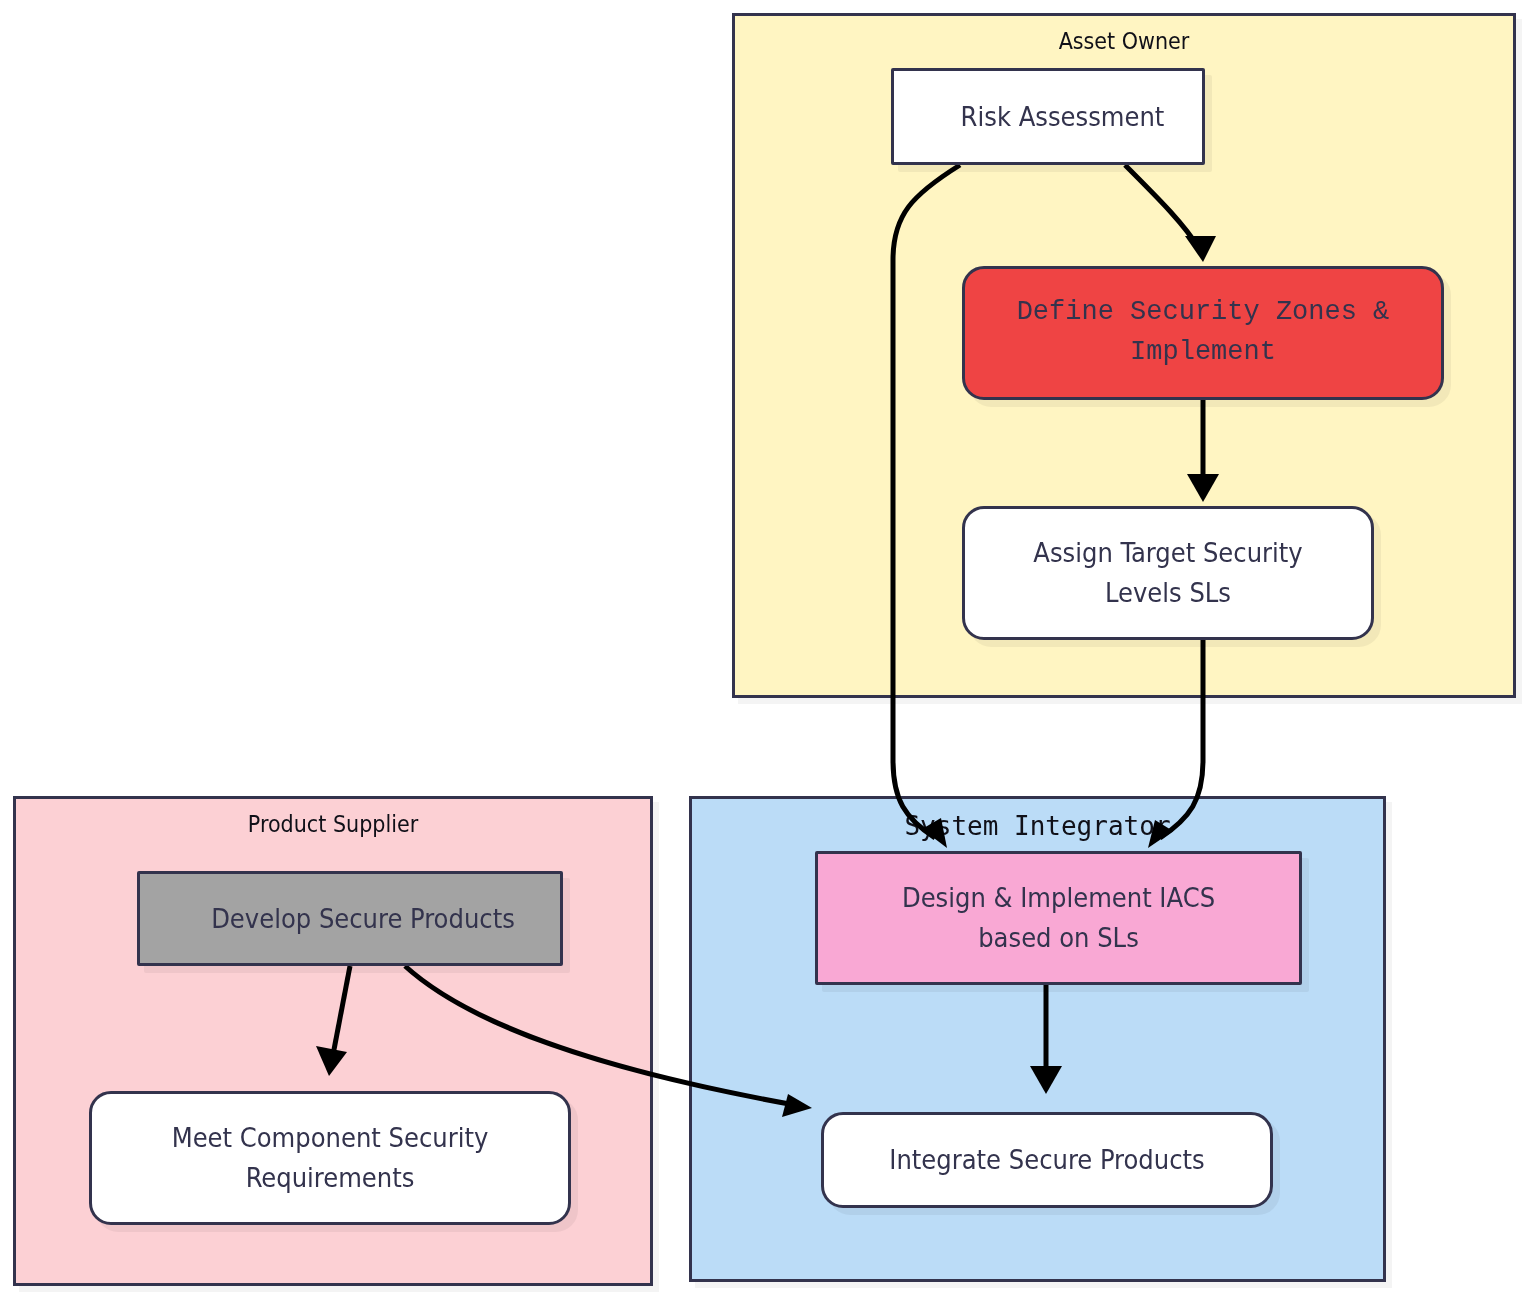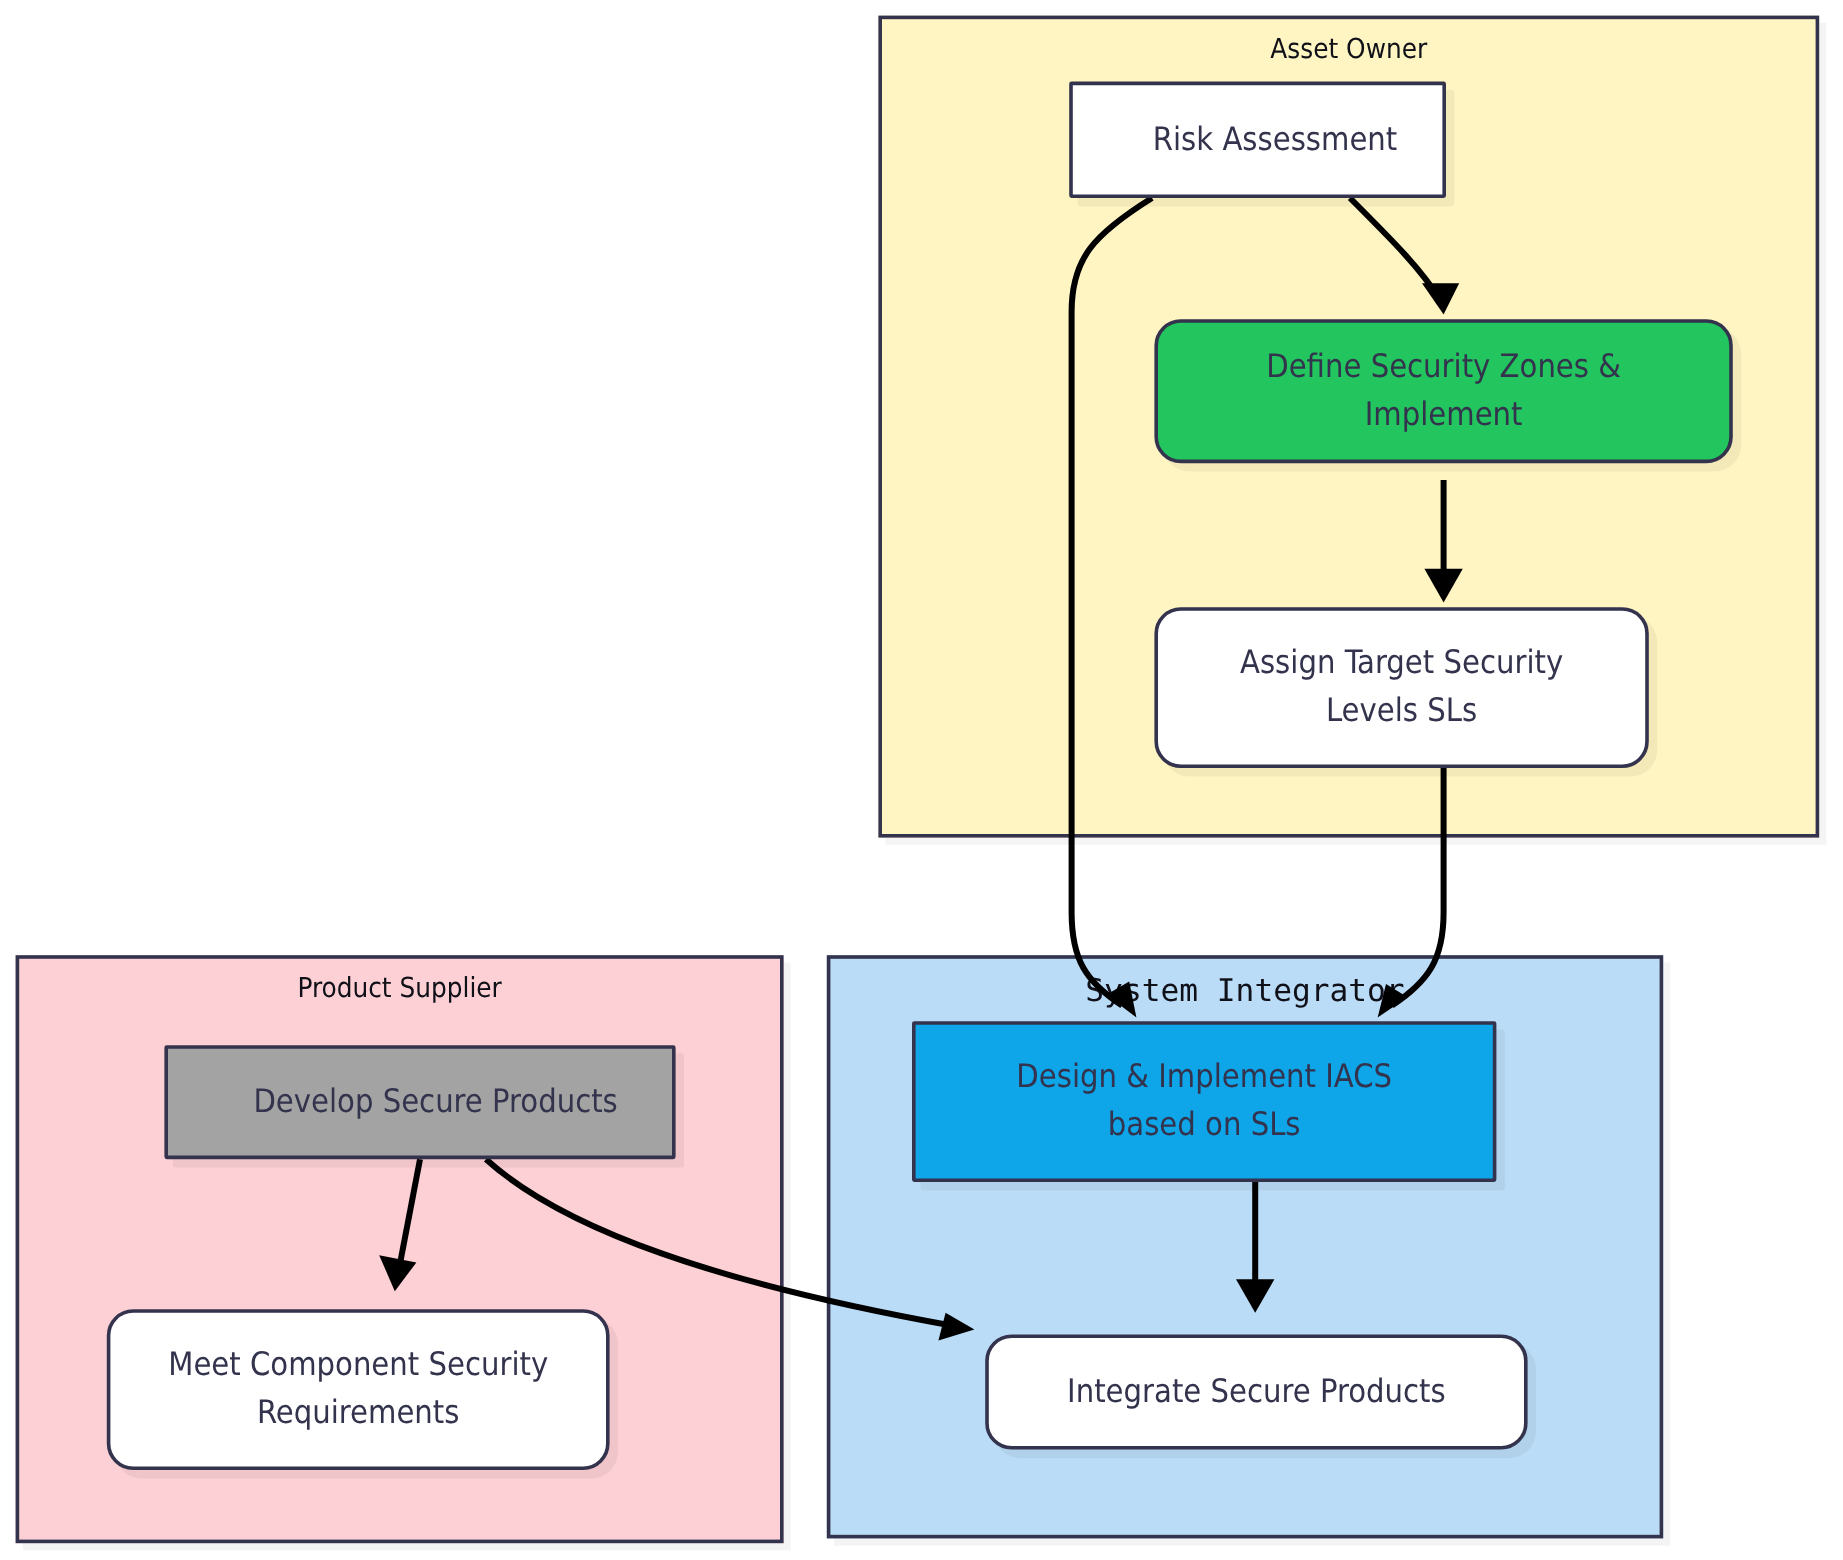--- a/index.html
+++ b/index.html
@@ -134,46 +134,46 @@
     <g>
       <path class="edge-path" d="M 1046 985 L 1046 1078"></path>
       <polygon class="arrow-head" points="1046,1094 1030,1066 1062,1066"></polygon>
     </g>
   </svg>
 
   <div class="node sharp" id="node-risk-assessment" style="left: 891px; top: 68px; width: 314px; height: 97px; background: rgb(255, 255, 255); border-color: rgb(51, 51, 77); color: rgb(51, 51, 77); padding-left: 41px;">
     <span>Risk Assessment</span>
   </div>
 
-  <div class="node rounded" id="node-define-zones" style="left: 962px; top: 266px; width: 482px; height: 120px; background: #22c55e; border-color: rgb(51, 51, 77); color: rgb(51, 51, 77);">
+  <div class="node rounded" id="node-define-zones" style="left: 962px; top: 266px; width: 482px; height: 134px; background: #ef4444; border-color: rgb(51, 51, 77); color: rgb(51, 51, 77); font-family: Liberation Mono, monospace;">
     <span>
       <span>Define Security Zones &amp;</span><br>
       <span>Implement</span>
     </span>
   </div>
 
   <div class="node rounded" id="node-assign-sls" style="left: 962px; top: 506px; width: 412px; height: 134px; background: rgb(255, 255, 255); border-color: rgb(51, 51, 77); color: rgb(51, 51, 77);">
     <span>
       <span>Assign Target Security</span><br>
       <span>Levels SLs</span>
     </span>
   </div>
 
   <div class="node sharp" id="node-develop-secure-products" style="left: 137px; top: 871px; width: 426px; height: 95px; background: #a3a3a3; border-color: rgb(51, 51, 77); color: rgb(51, 51, 77); padding-left: 38px;">
     <span>Develop Secure Products</span>
   </div>
 
-  <div class="node rounded" id="node-meet-component-requirements" style="left: 89px; top: 1091px; width: 419px; height: 134px; background: rgb(255, 255, 255); border-color: rgb(51, 51, 77); color: rgb(51, 51, 77);">
+  <div class="node rounded" id="node-meet-component-requirements" style="left: 89px; top: 1091px; width: 482px; height: 134px; background: rgb(255, 255, 255); border-color: rgb(51, 51, 77); color: rgb(51, 51, 77);">
     <span>
       <span>Meet Component Security</span><br>
       <span>Requirements</span>
     </span>
   </div>
 
-  <div class="node sharp" id="node-design-implement-iacs" style="left: 760px; top: 851px; width: 487px; height: 134px; background: #0ea5e9; border-color: rgb(51, 51, 77); color: rgb(51, 51, 77);">
+  <div class="node sharp" id="node-design-implement-iacs" style="left: 815px; top: 851px; width: 487px; height: 134px; background: #f9a8d4; border-color: rgb(51, 51, 77); color: rgb(51, 51, 77);">
     <span>
       <span>Design &amp; Implement IACS</span><br>
       <span>based on SLs</span>
     </span>
   </div>
 
   <div class="node rounded" id="node-integrate-secure-products" style="left: 821px; top: 1112px; width: 452px; height: 96px; background: rgb(255, 255, 255); border-color: rgb(51, 51, 77); color: rgb(51, 51, 77); justify-content: center;">
     <span>Integrate Secure Products</span>
   </div>
 

